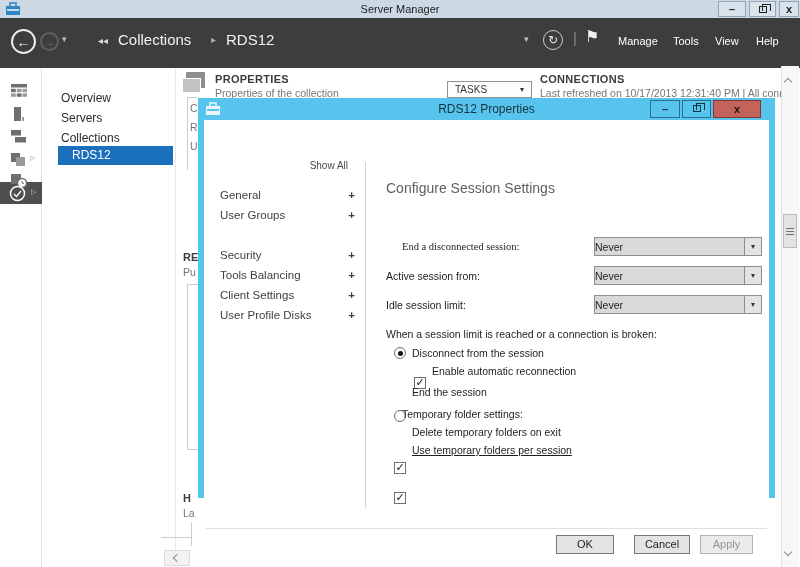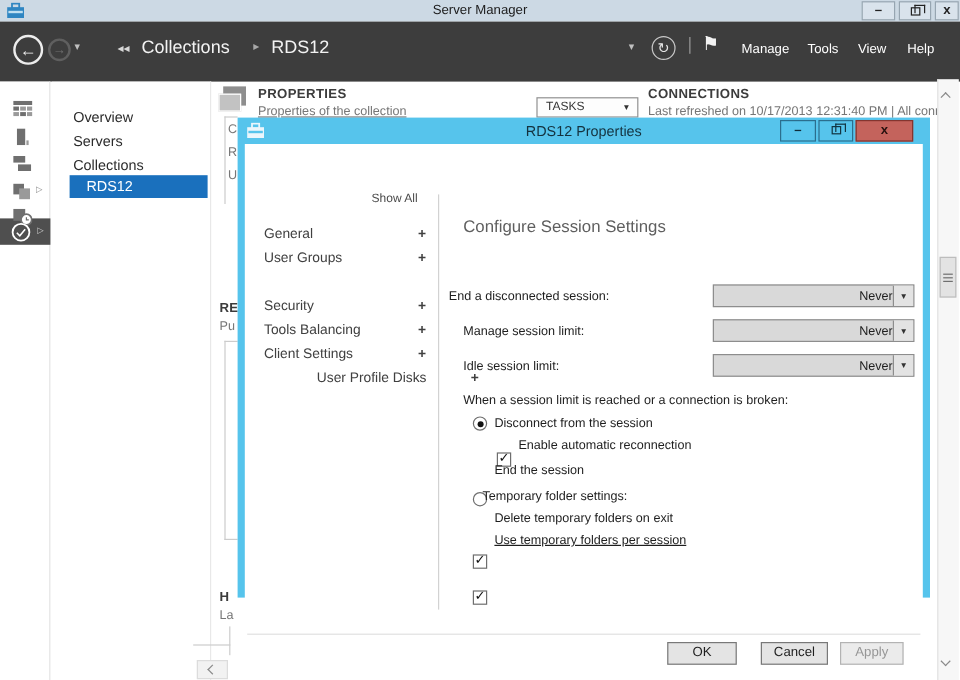--- a/index.html
+++ b/index.html
@@ -73,21 +73,21 @@
   .dlg-menu-row { left:20px; width:143px; height:19px; font-size:11.5px; color:#404040; line-height:19px; }
   .dlg-menu-row .lbl { position:absolute; left:2px; }
   .dlg-menu-row .exp { position:absolute; right:6px; font-weight:bold; }
   .dlg-menu-row.sel { background:#1a70bd; color:#fff; }
 
   .dlg-text { font-size:10.5px; color:#1e1e1e; white-space:nowrap; }
   #cfg-heading { left:188px; top:82px; font-size:14px; color:#5f5f5f; }
 
   .dropdown { left:396px; width:168px; height:19px; background:#d9d9d9; border:1px solid #8d8d8d;
               display:flex; align-items:center; }
-  .dropdown .val { flex:1; font-size:10.5px; color:#1e1e1e; padding-left:0;text-align:right; }
+  .dropdown .val { flex:1; font-size:10.5px; color:#1e1e1e; padding-left:0; }
   .dropdown .arrow { width:17px; height:100%; border-left:1px solid #8d8d8d; display:flex;
               align-items:center; justify-content:center; font-size:8px; color:#333; background:#e3e3e3; }
 
   .radio { width:12px; height:12px; border:1px solid #6e6e6e; border-radius:50%; background:#fff; position:relative; }
   .radio.on::after { content:""; position:absolute; left:2.5px; top:2.5px; width:5px; height:5px;
               border-radius:50%; background:#111; }
   .checkbox { width:12px; height:12px; border:1px solid #6e6e6e; background:#fff; position:relative;
               font-size:11px; color:#111; line-height:10px; text-align:center; }
   .checkbox span { position:relative; top:-1px; }
 
@@ -183,21 +183,21 @@
     <div class="abs side-item" style="top:22px;">Overview</div>
     <div class="abs side-item" style="top:42px;">Servers</div>
     <div class="abs side-item" style="top:62px;">Collections</div>
     <div id="rds12row" class="abs">RDS12</div>
   </div>
 
   <div class="abs" style="left:186px;top:72px;width:19px;height:16px;background:#8e8e8e;"></div>
   <div class="abs" style="left:182px;top:78px;width:19px;height:15px;background:#c2c2c2;border:1px solid #fff;"></div>
 
   <div class="abs bg-head" style="left:215px;top:73px;">PROPERTIES</div>
-  <div class="abs bg-sub" style="left:215px;top:87px;width:230px;text-decoration:underline;">Properties of the collection</div>
+  <div class="abs bg-sub" style="left:215px;top:87px;width:230px;">Properties of the collection</div>
   <div id="tasksbtn" class="abs">
     <span>TASKS</span>
     <span style="font-size:8px;">▾</span>
   </div>
   <div class="abs bg-head" style="left:540px;top:73px;">CONNECTIONS</div>
   <div class="abs bg-sub" style="left:540px;top:87px;width:242px;">Last refreshed on 10/17/2013 12:31:40 PM | All connection.</div>
 
   <div class="abs bgline" style="left:187px;top:97px;width:1px;height:73px;"></div>
   <div class="abs bgline" style="left:187px;top:97px;width:11px;height:1px;"></div>
   <div class="abs fragment" style="left:190px;top:102px;">C</div>
@@ -264,33 +264,33 @@
       <span class="exp">+</span>
     </div>
     <div class="abs dlg-menu-row" style="top:168px;">
       <span class="lbl">Tools Balancing</span>
       <span class="exp">+</span>
     </div>
     <div class="abs dlg-menu-row" style="top:188px;">
       <span class="lbl">Client Settings</span>
       <span class="exp">+</span>
     </div>
-    <div class="abs dlg-menu-row" style="top:208px;margin-left:44px;">
+    <div class="abs dlg-menu-row" style="top:208px;">
       <span class="lbl">User Profile Disks</span>
       <span class="exp">+</span>
     </div>
 
     <div id="cfg-heading" class="abs">Configure Session Settings</div>
 
-    <div class="abs dlg-text" style="left:176px;top:143px;">End a disconnected session:</div>
+    <div class="abs dlg-text" style="left:204px;top:143px;font-family:Liberation Serif, serif;">End a disconnected session:</div>
     <div class="abs dropdown" style="top:139px;">
       <span class="val">Never</span>
       <span class="arrow">▾</span>
     </div>
-    <div class="abs dlg-text" style="left:188px;top:172px;">Manage session limit:</div>
+    <div class="abs dlg-text" style="left:188px;top:172px;">Active session from:</div>
     <div class="abs dropdown" style="top:168px;">
       <span class="val">Never</span>
       <span class="arrow">▾</span>
     </div>
     <div class="abs dlg-text" style="left:188px;top:201px;">Idle session limit:</div>
     <div class="abs dropdown" style="top:197px;">
       <span class="val">Never</span>
       <span class="arrow">▾</span>
     </div>
 

